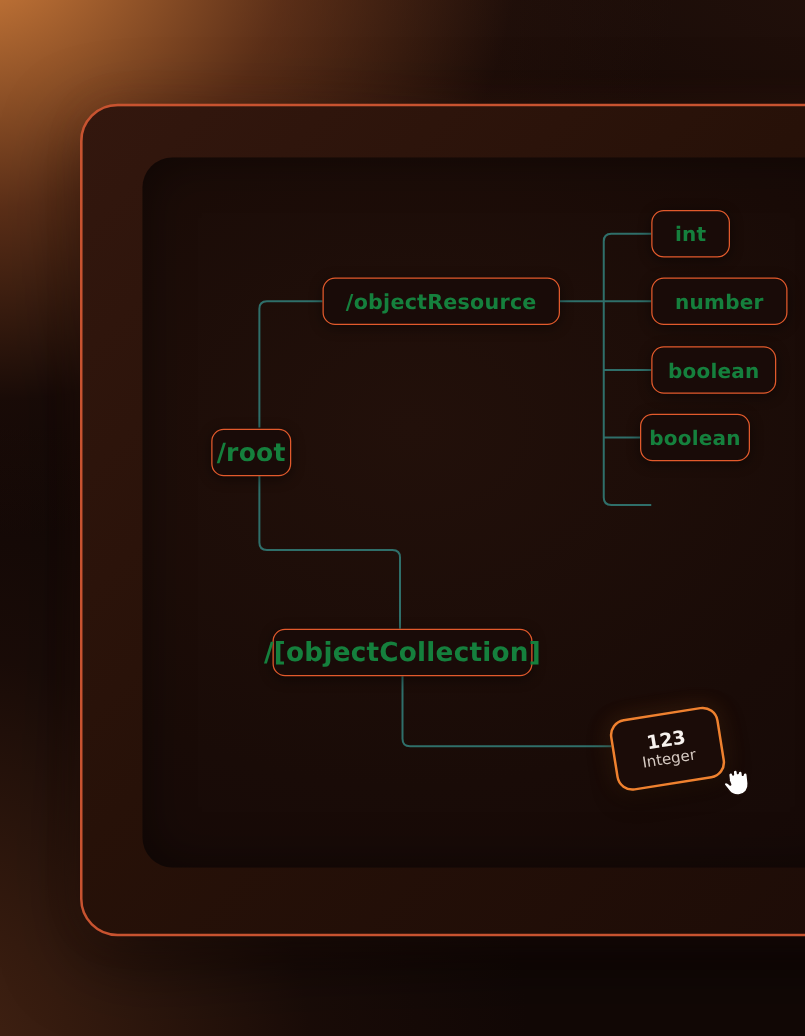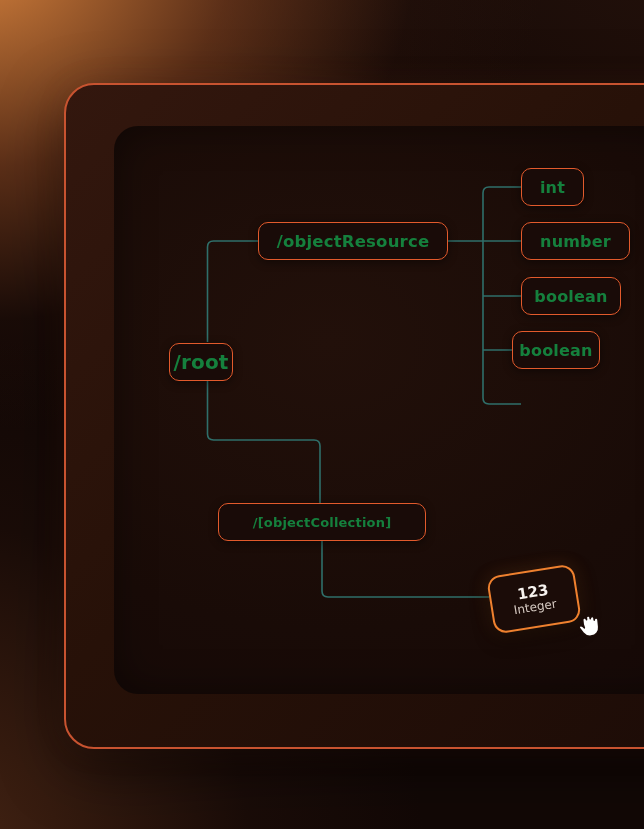--- a/index.html
+++ b/index.html
@@ -33,21 +33,21 @@
     height:38px;box-sizing:border-box;
     background:#190b08;
     border:1.6px solid #e25a2c;
     border-radius:10px;
     color:#15803d;font-weight:700;font-size:16px;letter-spacing:.2px;
     box-shadow:0 2px 10px rgba(0,0,0,0.45);
     white-space:nowrap;
   }
   .node-resource{left:258px;top:222px;width:190px;font-size:16.5px;text-align:right;}
   .node-root{left:169px;top:343px;width:64px;font-size:20px;}
-  .node-collection{left:218px;top:503px;width:208px;font-size:13px;}
+  .node-collection{left:218px;top:503px;width:208px;font-size:21px;}
   .node-int{left:521px;top:168px;width:63px;}
   .node-number{left:521px;top:222px;width:109px;}
   .node-string{left:521px;top:277px;width:100px;}
   .node-boolean{left:512px;top:331px;width:88px;}
   .node-object{left:521px;top:385px;width:104px;}
   .value-card{
     position:absolute;left:490px;top:570px;width:88px;height:58px;
     box-sizing:border-box;
     display:flex;flex-direction:column;align-items:center;justify-content:center;gap:1px;
     background:#1b0c08;

